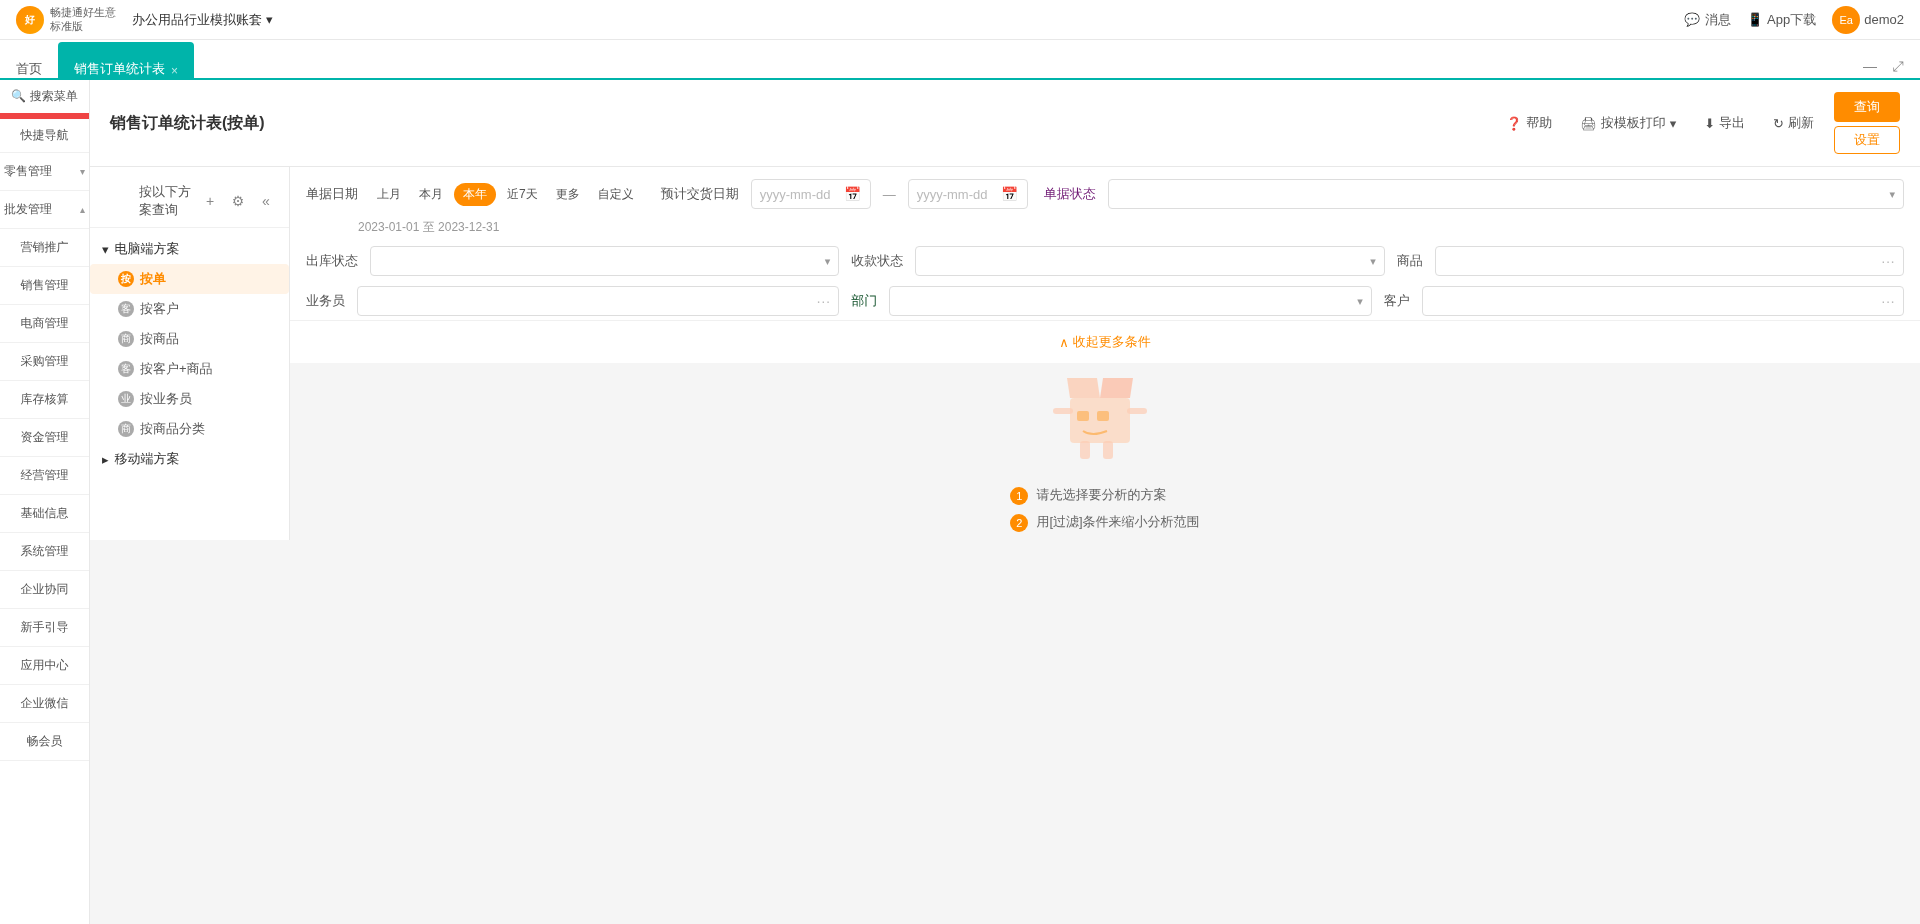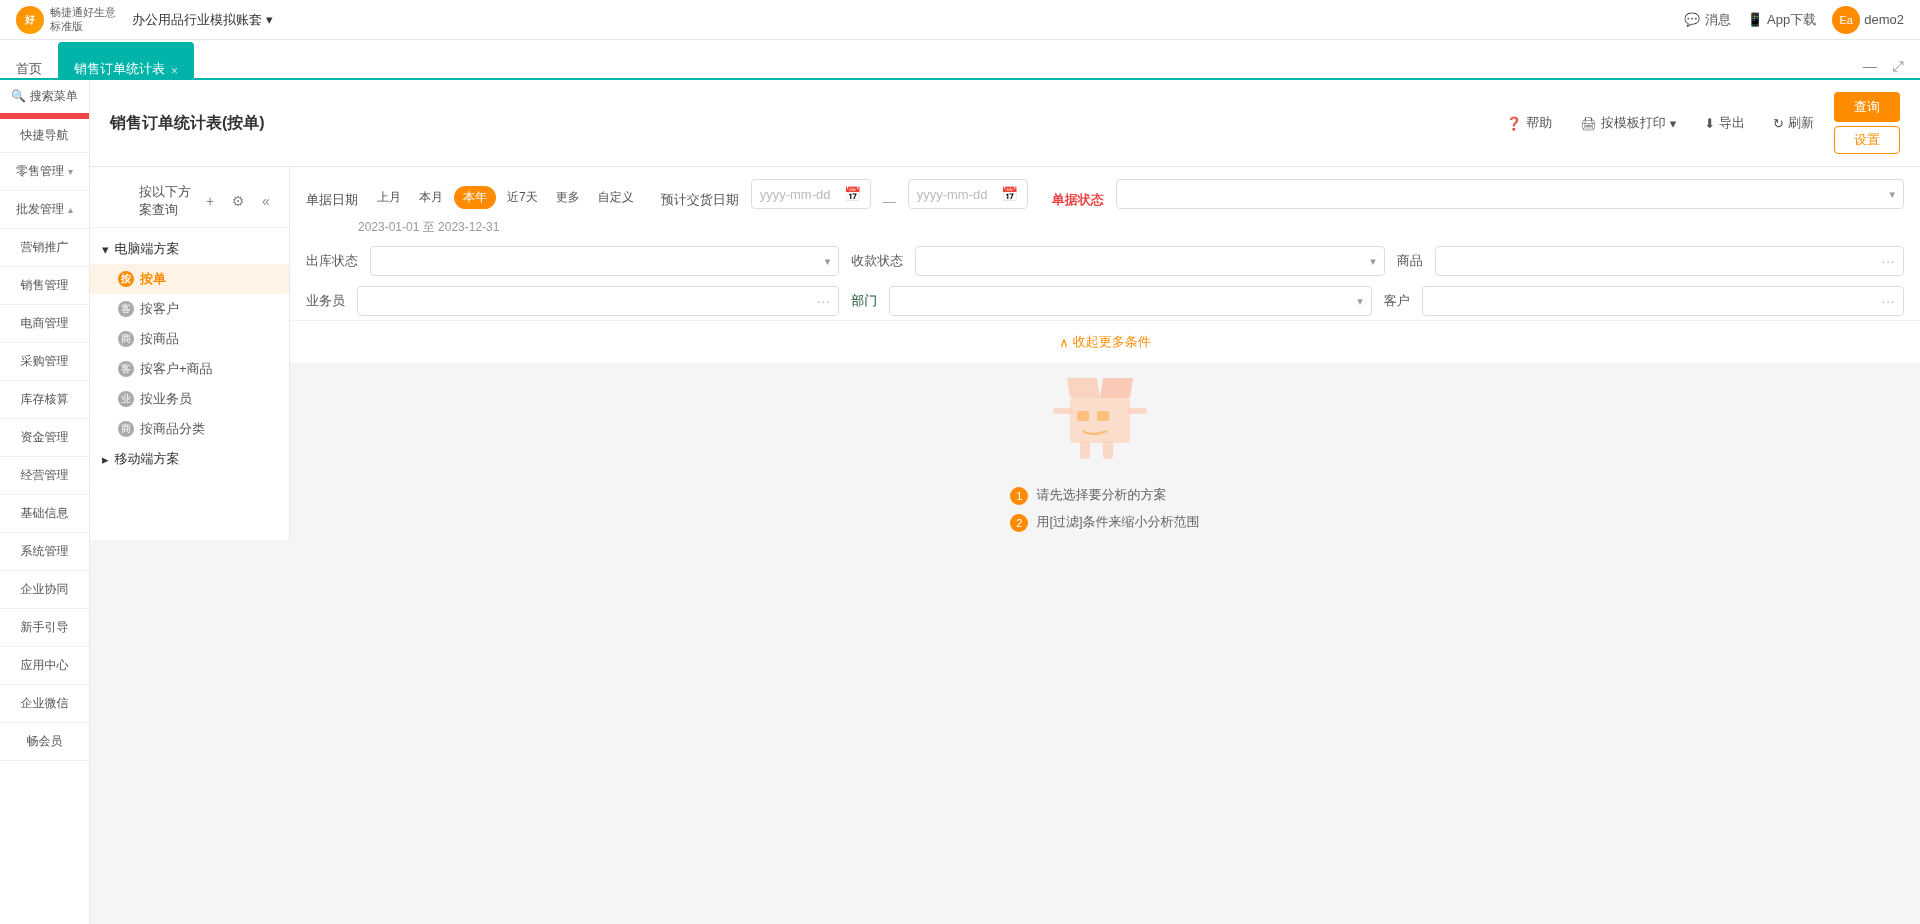--- a/index.html
+++ b/index.html
@@ -69,21 +69,21 @@
     }
     .sidebar-item {
       padding: 10px 4px;
       text-align: center;
       cursor: pointer;
       font-size: 12px;
       color: #555;
       border-bottom: 1px solid #f0f0f0;
       position: relative;
     }
-    .sidebar-item.has-submenu { display: flex; align-items: center; justify-content: center; gap: 4px; }
+    .sidebar-item.has-submenu { display: flex; align-items: center; justify-content: space-between; gap: 4px; }
     .sidebar-item .arrow { font-size: 10px; color: #999; }
     .sidebar-search { padding: 8px 8px; border-bottom: 6px solid #ef4444; }
     .sidebar-search-text { font-size: 12px; color: #555; text-align: center; cursor: pointer; }
     .sidebar-nav-text { font-size: 12px; color: #555; text-align: center; cursor: pointer; padding: 8px 4px; border-bottom: 1px solid #f0f0f0; }
 
     
     .content-area {
       flex: 1;
       overflow-y: auto;
       background: #f5f5f5;
@@ -337,21 +337,21 @@
             <span>移动端方案</span>
           </div>
         </div>
       </div>
 
       <div class="right-panel">
 
         <div class="header-and-filters">
 
           <div style="padding: 12px 16px 0 16px;">
-            <div style="display:flex; align-items:flex-end; gap:12px; margin-bottom: 10px;">
+            <div style="display:flex; align-items:center; gap:12px; margin-bottom: 10px;">
 
               <span style="font-size:13px; color:#555; white-space:nowrap;">单据日期</span>
               <div style="display:flex; align-items:center; gap:4px;">
                 <span style="padding:3px 7px; border-radius:3px; font-size:12px; color:#555; cursor:pointer;">上月</span>
                 <span style="padding:3px 7px; border-radius:3px; font-size:12px; color:#555; cursor:pointer;">本月</span>
                 <span style="padding:3px 9px; border-radius:12px; font-size:12px; background:#ff8c00; color:white; cursor:pointer;">本年</span>
                 <span style="padding:3px 7px; border-radius:3px; font-size:12px; color:#555; cursor:pointer;">近7天</span>
                 <span style="padding:3px 7px; border-radius:3px; font-size:12px; color:#555; cursor:pointer;">更多</span>
                 <span style="padding:3px 7px; border-radius:3px; font-size:12px; color:#555; cursor:pointer;">自定义</span>
               </div>
@@ -360,21 +360,21 @@
               <div class="input-wrap" style="width:120px;">
                 <span class="input-text">yyyy-mm-dd</span>
                 <span class="calendar-icon">📅</span>
               </div>
               <span style="color:#999;">—</span>
               <div class="input-wrap" style="width:120px;">
                 <span class="input-text">yyyy-mm-dd</span>
                 <span class="calendar-icon">📅</span>
               </div>
 
-              <span style="font-size:13px; color:#ef4444; white-space:nowrap; margin-left:12px;font-weight:bold;">单据状态</span>
+              <span style="font-size:13px; color:#701a75; white-space:nowrap; margin-left:4px;">单据状态</span>
               <div class="input-wrap" style="flex:1; min-width:160px;">
                 <span class="input-text"></span>
                 <span class="chevron">▾</span>
               </div>
             </div>
 
             <div style="margin-bottom: 10px; padding-left:52px;">
               <span style="font-size:12px; color:#999;">2023-01-01 至 2023-12-31</span>
             </div>
           </div>

